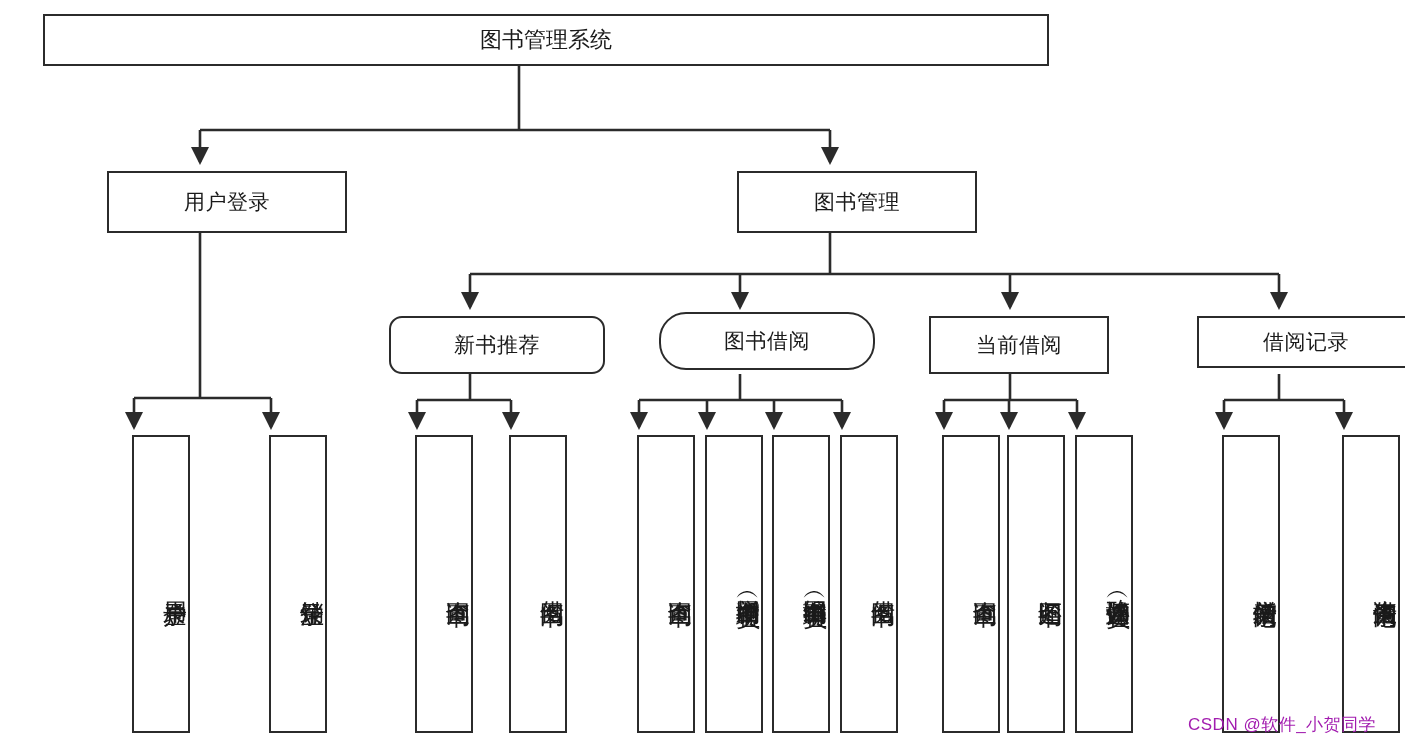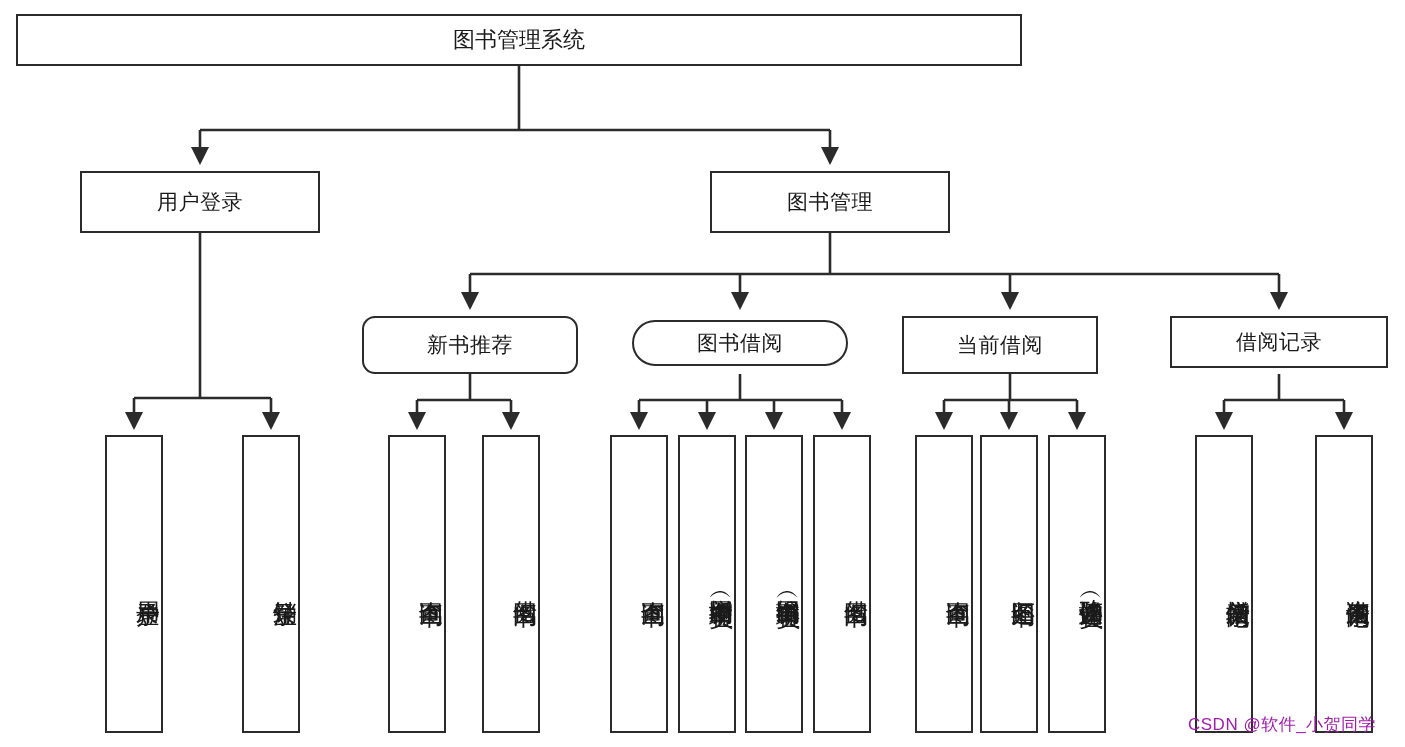--- a/index.html
+++ b/index.html
@@ -28,20 +28,21 @@
   .node {
     position: absolute;
     box-sizing: border-box;
     border: 2px solid #2b2b2b;
     background: #ffffff;
     display: flex;
     align-items: center;
     justify-content: center;
     color: #1a1a1a;
     text-align: center;
+    margin-left: 27px;
   }
   .node.h {
     font-size: 21px;
     letter-spacing: 0.5px;
   }
   .node.root {
     font-size: 22px;
   }
   .node.v {
     writing-mode: vertical-rl;
@@ -131,24 +132,24 @@
   <div class="node h" style="left:80px; top:171px; width:240px; height:62px;">
     <span class="lbl">用户登录</span>
   </div>
   <div class="node h" style="left:710px; top:171px; width:240px; height:62px;">
     <span class="lbl">图书管理</span>
   </div>
 
   <div class="node h" style="left:362px; top:316px; width:216px; height:58px;border-radius:13px;">
     <span class="lbl">新书推荐</span>
   </div>
-  <div class="node h" style="left:632px; top:320px; width:216px; height:46px;border-radius:27px;">
+  <div class="node h" style="left:632px; top:312px; width:216px; height:58px;border-radius:27px;">
     <span class="lbl">图书借阅</span>
   </div>
-  <div class="node h" style="left:902px; top:316px; width:196px; height:58px;">
+  <div class="node h" style="left:902px; top:316px; width:180px; height:58px;">
     <span class="lbl">当前借阅</span>
   </div>
   <div class="node h" style="left:1170px; top:316px; width:218px; height:52px;">
     <span class="lbl">借阅记录</span>
   </div>
 
   <div class="node v" style="left:105px; top:435px; width:58px; height:298px;">
     <span class="lbl">用户登录</span>
   </div>
   <div class="node v" style="left:242px; top:435px; width:58px; height:298px;">

